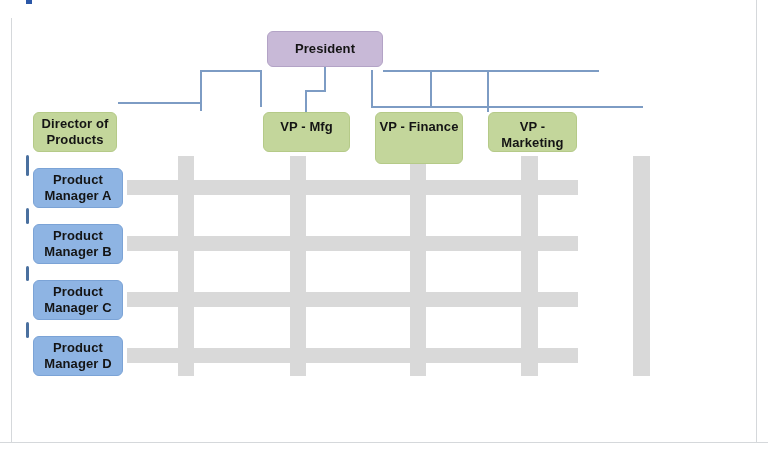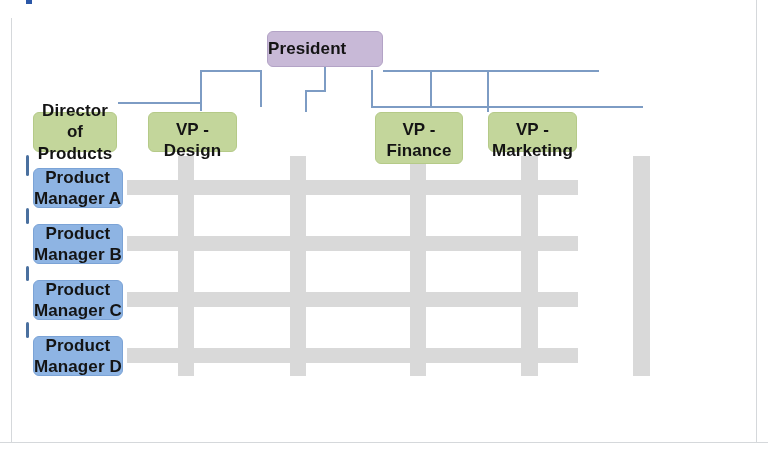--- a/index.html
+++ b/index.html
@@ -2,22 +2,22 @@
 <html><head>
 <meta charset="utf-8">
 <style>
   html,body{margin:0;padding:0;background:#ffffff;}
   #stage{
     position:relative;width:768px;height:450px;overflow:hidden;
     background:#ffffff;font-family:"Liberation Sans",sans-serif;
   }
   .org-box{
     position:absolute;box-sizing:border-box;border-radius:6px;
-    display:flex;align-items:center;text-align:center;
-    font-weight:bold;font-size:17px;line-height:1.25;color:#141414;
+    display:flex;align-items:center;justify-content:center;text-align:center;
+    font-weight:bold;font-size:13px;line-height:1.25;color:#141414;
     white-space:pre-line;letter-spacing:.1px;
   }
   .org-box.valign-top{align-items:flex-start;padding-top:6px;}
 </style>
 </head>
 <body>
 
 <div id="stage">
     <div style="left: 11px; top: 18px; width: 1px; height: 424px; background: rgb(213, 216, 219); position: absolute;"></div>
     <div style="left: 756px; top: 0px; width: 1px; height: 442px; background: rgb(213, 216, 219); position: absolute;"></div>
@@ -44,21 +44,21 @@
     <div style="left: 371px; top: 70px; width: 2px; height: 37px; background: rgb(125, 156, 196); position: absolute;"></div>
     <div style="left: 430px; top: 70px; width: 2px; height: 37px; background: rgb(125, 156, 196); position: absolute;"></div>
     <div style="left: 487px; top: 70px; width: 2px; height: 42px; background: rgb(125, 156, 196); position: absolute;"></div>
     <div style="left: 26px; top: 155px; width: 3px; height: 21px; background: rgb(74, 112, 159); border-radius: 2px; position: absolute;"></div>
     <div style="left: 26px; top: 208px; width: 3px; height: 16px; background: rgb(74, 112, 159); border-radius: 2px; position: absolute;"></div>
     <div style="left: 26px; top: 266px; width: 3px; height: 15px; background: rgb(74, 112, 159); border-radius: 2px; position: absolute;"></div>
     <div style="left: 26px; top: 322px; width: 3px; height: 16px; background: rgb(74, 112, 159); border-radius: 2px; position: absolute;"></div>
     <div class="org-box" style="left: 267px; top: 31px; width: 116px; height: 36px; background: rgb(200, 185, 215); border: 1px solid rgb(179, 163, 198); position: absolute;"><span>President</span></div>
     <div class="org-box" style="left: 33px; top: 112px; width: 84px; height: 40px; background: rgb(195, 214, 155); border: 1px solid rgb(181, 202, 136); position: absolute;"><span>Director of
 Products</span></div>
-    <div class="org-box valign-top" style="left: 148px; top: 112px; width: 89px; height: 40px; background: rgb(195, 214, 155); border: 1px solid rgb(181, 202, 136); position: absolute;"><span>VP - Design</span></div>
+    <div class="org-box valign-top" style="left: 263px; top: 112px; width: 87px; height: 40px; background: rgb(195, 214, 155); border: 1px solid rgb(181, 202, 136); position: absolute;"><span>VP - Mfg</span></div>
     <div class="org-box valign-top" style="left: 375px; top: 112px; width: 88px; height: 52px; background: rgb(195, 214, 155); border: 1px solid rgb(181, 202, 136); position: absolute;"><span>VP - Finance</span></div>
     <div class="org-box valign-top" style="left: 488px; top: 112px; width: 89px; height: 40px; background: rgb(195, 214, 155); border: 1px solid rgb(181, 202, 136); position: absolute;"><span>VP - Marketing</span></div>
     <div class="org-box" style="left: 33px; top: 168px; width: 90px; height: 40px; background: rgb(142, 180, 227); border: 1px solid rgb(123, 163, 214); position: absolute;"><span>Product
 Manager A</span></div>
     <div class="org-box" style="left: 33px; top: 224px; width: 90px; height: 40px; background: rgb(142, 180, 227); border: 1px solid rgb(123, 163, 214); position: absolute;"><span>Product
 Manager B</span></div>
     <div class="org-box" style="left: 33px; top: 280px; width: 90px; height: 40px; background: rgb(142, 180, 227); border: 1px solid rgb(123, 163, 214); position: absolute;"><span>Product
 Manager C</span></div>
     <div class="org-box" style="left: 33px; top: 336px; width: 90px; height: 40px; background: rgb(142, 180, 227); border: 1px solid rgb(123, 163, 214); position: absolute;"><span>Product
 Manager D</span></div>

